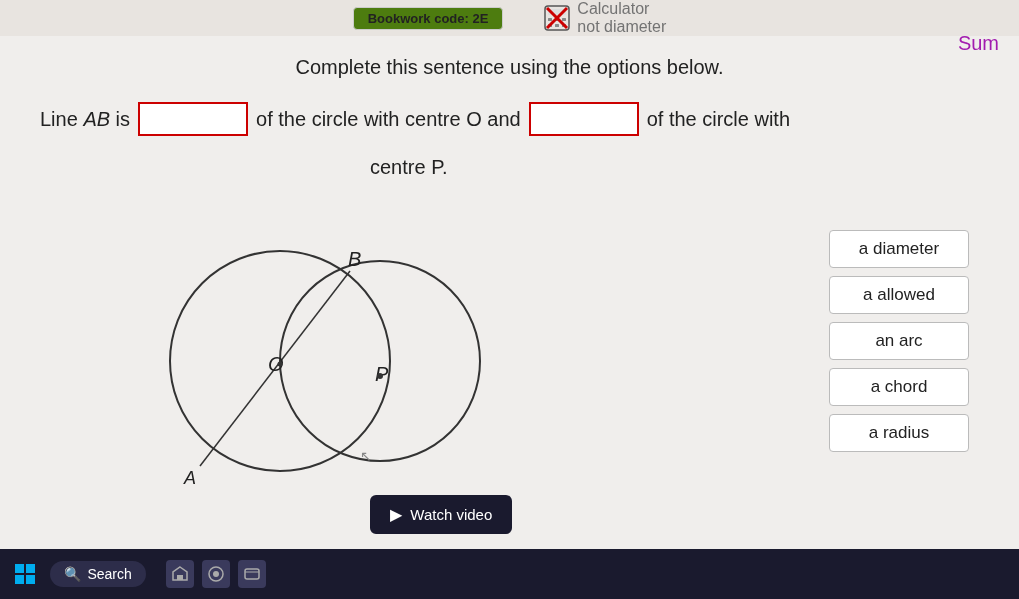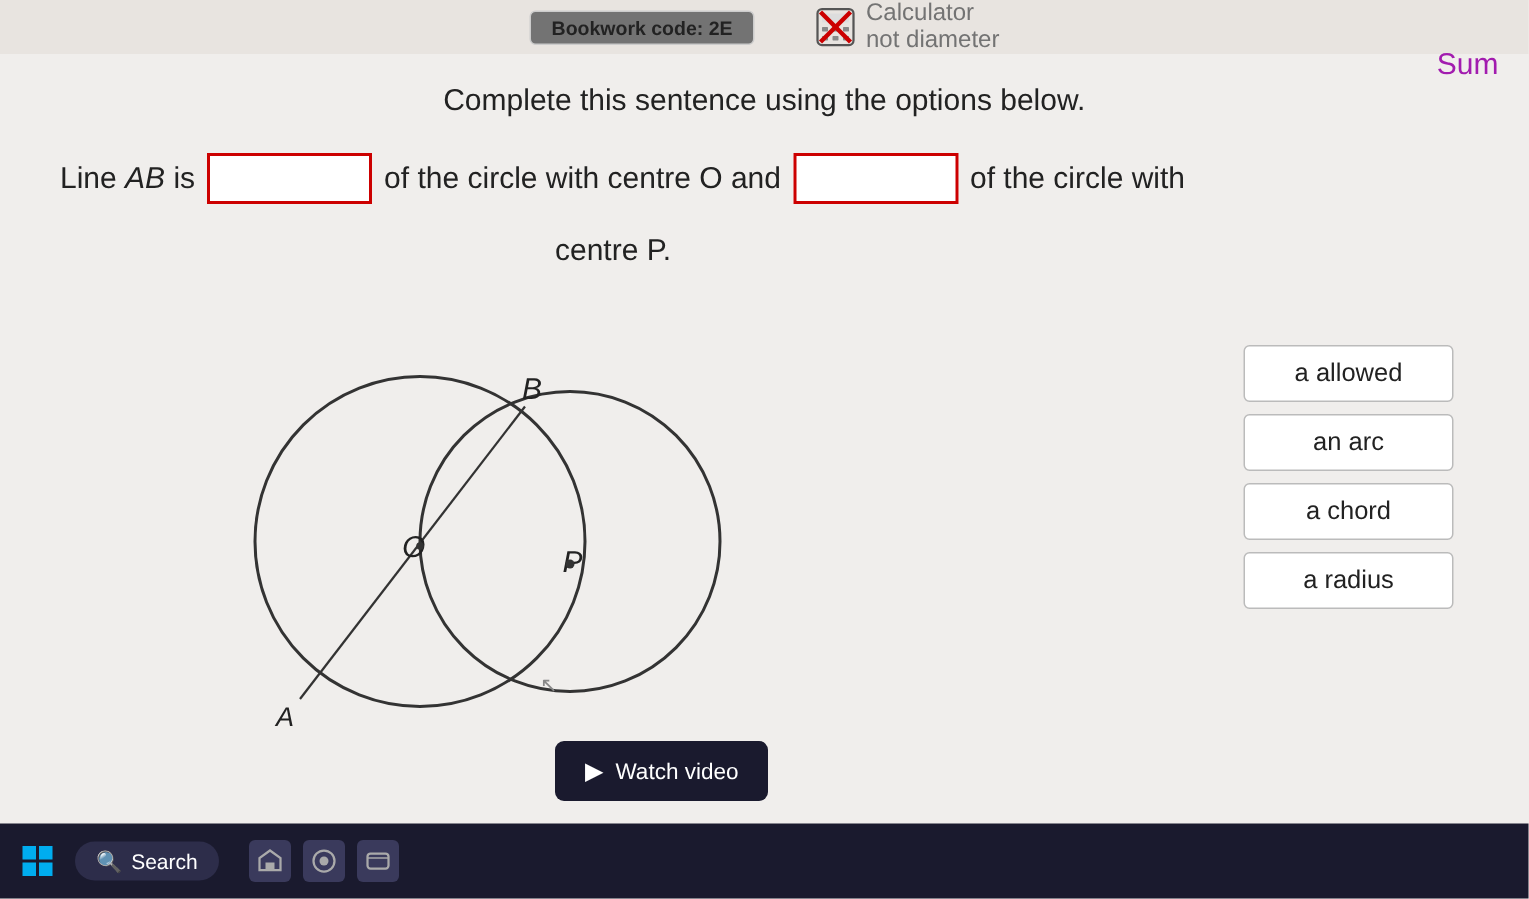--- a/index.html
+++ b/index.html
@@ -20,21 +20,21 @@
       right: 0;
       height: 36px;
       background: #e8e4e0;
       display: flex;
       align-items: center;
       justify-content: center;
       gap: 40px;
     }
 
     .bookwork-badge {
-      background: #737373;
+      background: #4d7c0f;
       border: 1.5px solid #ccc;
       border-radius: 4px;
       padding: 3px 14px;
       font-size: 13px;
       font-family: Arial, sans-serif;
       font-weight: bold;
       color: #222;
     }
 
     .calculator-status {
@@ -279,20 +279,21 @@
       <text x="255" y="175" font-size="20" font-family="Arial" font-style="italic" fill="#222">P</text>
       <circle cx="260" cy="170" r="3" fill="#333"></circle>
 
       <text x="240" y="255" font-size="14" fill="#888">↖</text>
     </svg>
   </div>
 
 </div>
 
 <div class="options-panel">
+  <button class="option-btn">a diameter</button>
   <button class="option-btn">a allowed</button>
   <button class="option-btn">an arc</button>
   <button class="option-btn">a chord</button>
   <button class="option-btn">a radius</button>
 </div>
 
 <button class="watch-video-btn">
   <span style="color:white; font-size:16px;">▶</span>
   <span>Watch video</span>
 </button>

